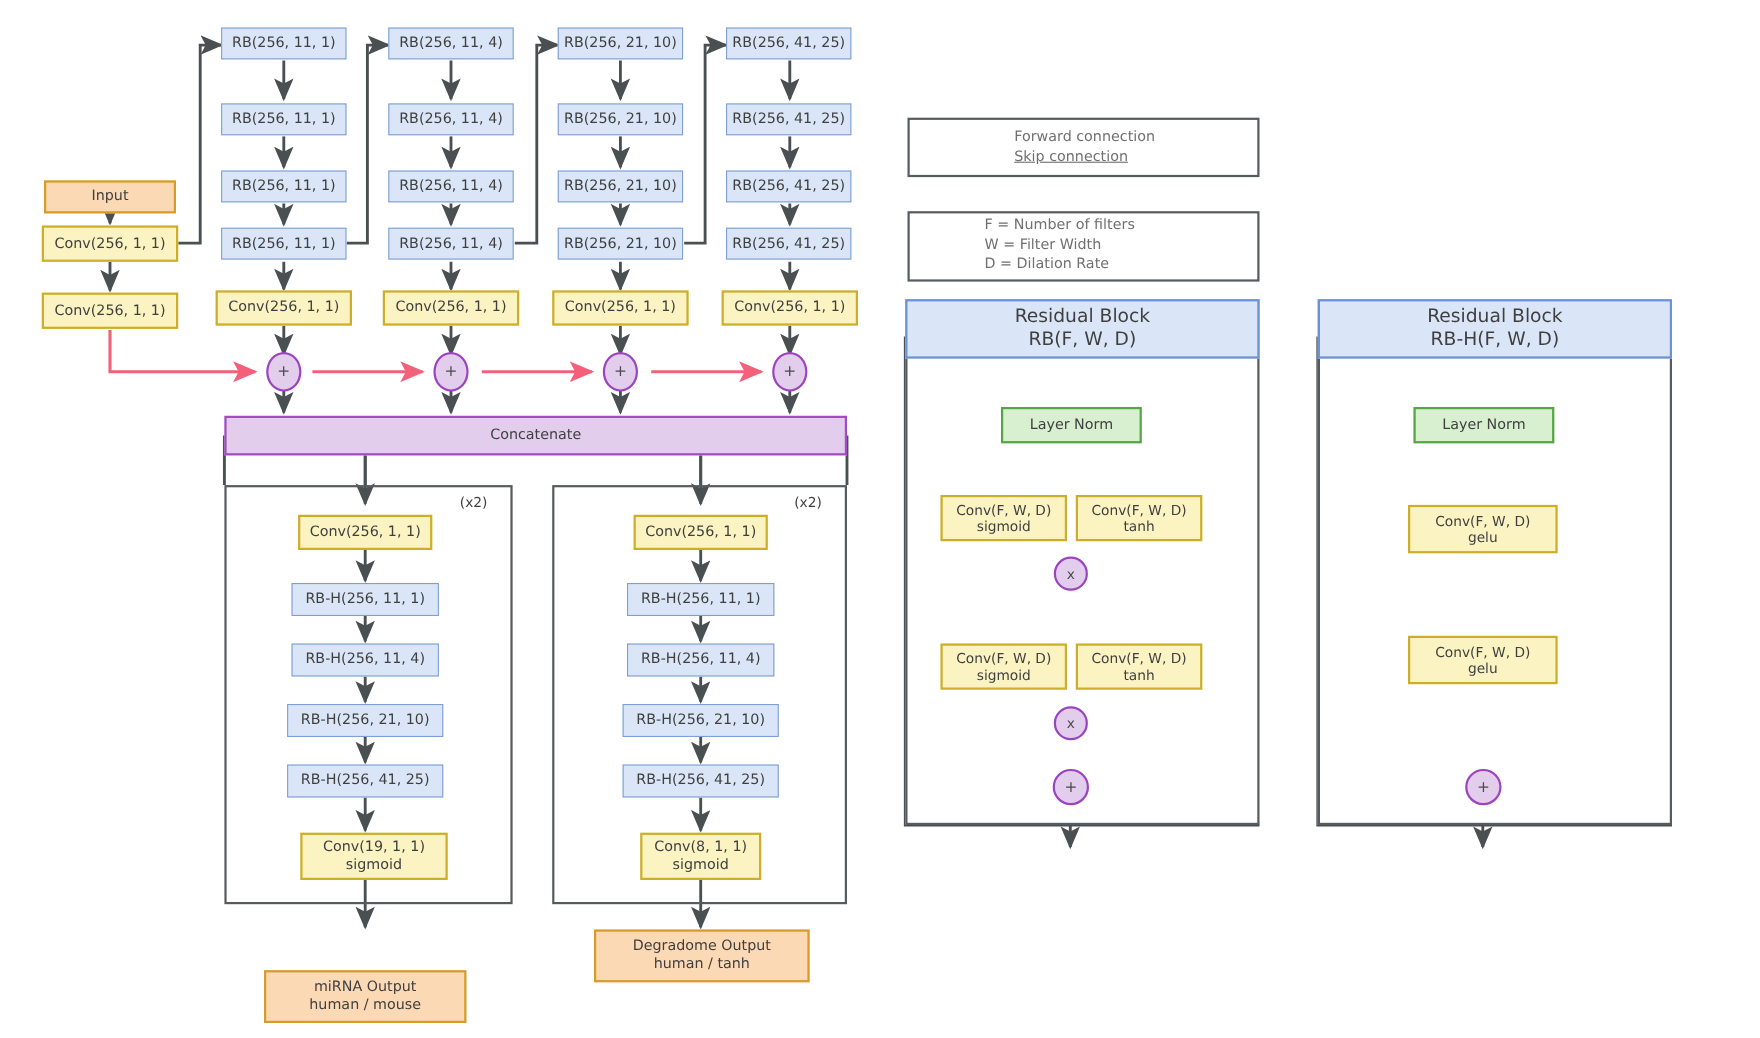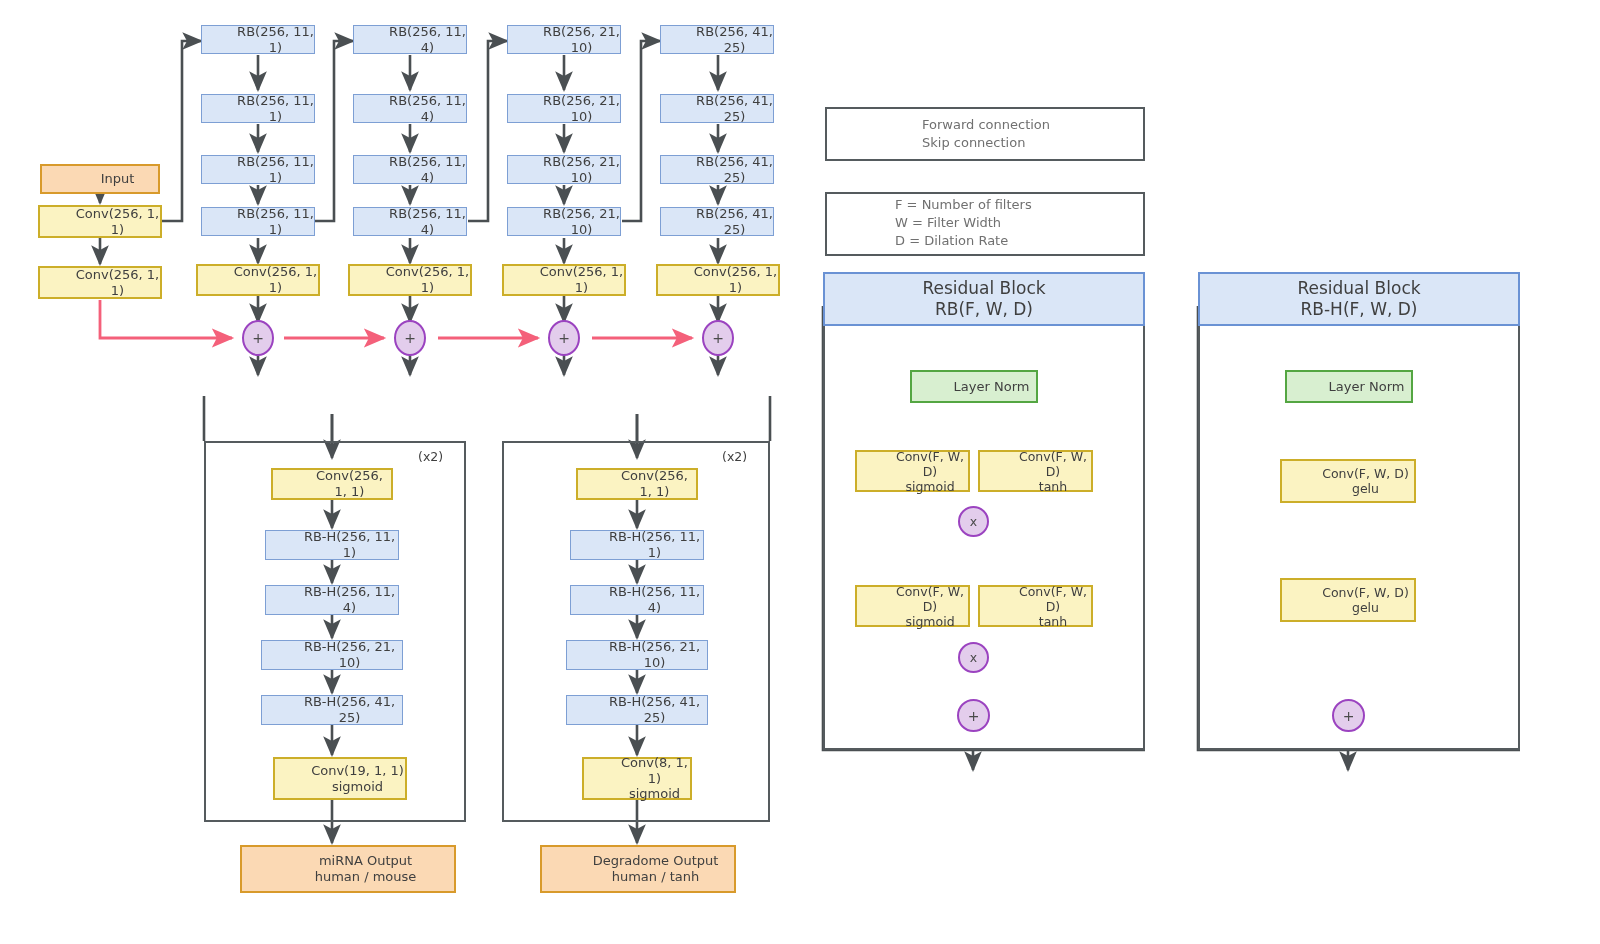--- a/index.html
+++ b/index.html
@@ -24,21 +24,20 @@
   .node{
     position:absolute;
     box-sizing:border-box;
     display:flex;
     align-items:center;
     justify-content:center;
     text-align:center;
     line-height:1.2;
     white-space:pre-line;
     z-index:3;
-    padding-left:35px;
   }
   
   .n-blue{
     background:#dae6f7;
     border:1.6px solid #7d9fd4;
     color:#3f3f3f;
   }
   .n-yellow{
     background:#fbf3c2;
     border:2px solid #ccae29;
@@ -261,50 +260,51 @@
   <div class="node n-blue fs13" style="left:660px;top:94px;width:114px;height:29px;">RB(256, 41, 25)</div>
   <div class="node n-blue fs13" style="left:660px;top:155px;width:114px;height:29px;">RB(256, 41, 25)</div>
   <div class="node n-blue fs13" style="left:660px;top:207px;width:114px;height:29px;">RB(256, 41, 25)</div>
   <div class="node n-yellow fs13" style="left:656px;top:264px;width:124px;height:32px;">Conv(256, 1, 1)</div>
 
   <div class="circle ellipse fs14" style="left:242px;top:320px;width:32px;height:36px;">+</div>
   <div class="circle ellipse fs14" style="left:394px;top:320px;width:32px;height:36px;">+</div>
   <div class="circle ellipse fs14" style="left:548px;top:320px;width:32px;height:36px;">+</div>
   <div class="circle ellipse fs14" style="left:702px;top:320px;width:32px;height:36px;">+</div>
 
+  <div class="node n-purple fs13" style="left:204px;top:378px;width:566px;height:36px;">Concatenate</div>
 
   <div class="node n-plain" style="left:204px;top:441px;width:262px;height:381px;"></div>
   <div class="label-free fs12 bold" style="left:418px;top:449px;">(x2)</div>
 
   <div class="node n-yellow fs13" style="left:271px;top:468px;width:122px;height:32px;">Conv(256, 1, 1)</div>
   <div class="node n-blue fs13" style="left:265px;top:530px;width:134px;height:30px;">RB-H(256, 11, 1)</div>
   <div class="node n-blue fs13" style="left:265px;top:585px;width:134px;height:30px;">RB-H(256, 11, 4)</div>
   <div class="node n-blue fs13" style="left:261px;top:640px;width:142px;height:30px;">RB-H(256, 21, 10)</div>
   <div class="node n-blue fs13" style="left:261px;top:695px;width:142px;height:30px;">RB-H(256, 41, 25)</div>
   <div class="node n-yellow fs13" style="left:273px;top:757px;width:134px;height:43px;">Conv(19, 1, 1)
 sigmoid</div>
-  <div class="node n-orange fs13" style="left:240px;top:845px;width:216px;height:48px;">miRNA Output
+  <div class="node n-orange fs13" style="left:240px;top:882px;width:184px;height:48px;">miRNA Output
 human / mouse</div>
 
   <div class="node n-plain" style="left:502px;top:441px;width:268px;height:381px;"></div>
   <div class="label-free fs12 bold" style="left:722px;top:449px;">(x2)</div>
 
   <div class="node n-yellow fs13" style="left:576px;top:468px;width:122px;height:32px;">Conv(256, 1, 1)</div>
   <div class="node n-blue fs13" style="left:570px;top:530px;width:134px;height:30px;">RB-H(256, 11, 1)</div>
   <div class="node n-blue fs13" style="left:570px;top:585px;width:134px;height:30px;">RB-H(256, 11, 4)</div>
   <div class="node n-blue fs13" style="left:566px;top:640px;width:142px;height:30px;">RB-H(256, 21, 10)</div>
   <div class="node n-blue fs13" style="left:566px;top:695px;width:142px;height:30px;">RB-H(256, 41, 25)</div>
   <div class="node n-yellow fs13" style="left:582px;top:757px;width:110px;height:43px;">Conv(8, 1, 1)
 sigmoid</div>
   <div class="node n-orange fs13" style="left:540px;top:845px;width:196px;height:48px;">Degradome Output
 human / tanh</div>
 
   <div class="legend-box" style="left:825px;top:107px;width:320px;height:54px;"></div>
   <div class="legend-text fs13" style="left:922px;top:117px;">Forward connection</div>
-  <div class="legend-text fs13" style="left:922px;top:135px;">Skip connection</div>
+  <div class="legend-text fs13" style="left:922px;top:135px;text-decoration:underline;">Skip connection</div>
 
   <div class="legend-box" style="left:825px;top:192px;width:320px;height:64px;"></div>
   <div class="legend-text fs13" style="left:895px;top:197px;">F = Number of filters</div>
   <div class="legend-text fs13" style="left:895px;top:215px;">W = Filter Width</div>
   <div class="legend-text fs13" style="left:895px;top:233px;">D = Dilation Rate</div>
 
   <div class="legend-box" style="left:823px;top:272px;width:322px;height:478px;"></div>
   <div class="panel-title n-header fs17" style="left:823px;top:272px;width:322px;height:54px;">Residual Block
 RB(F, W, D)</div>
 

